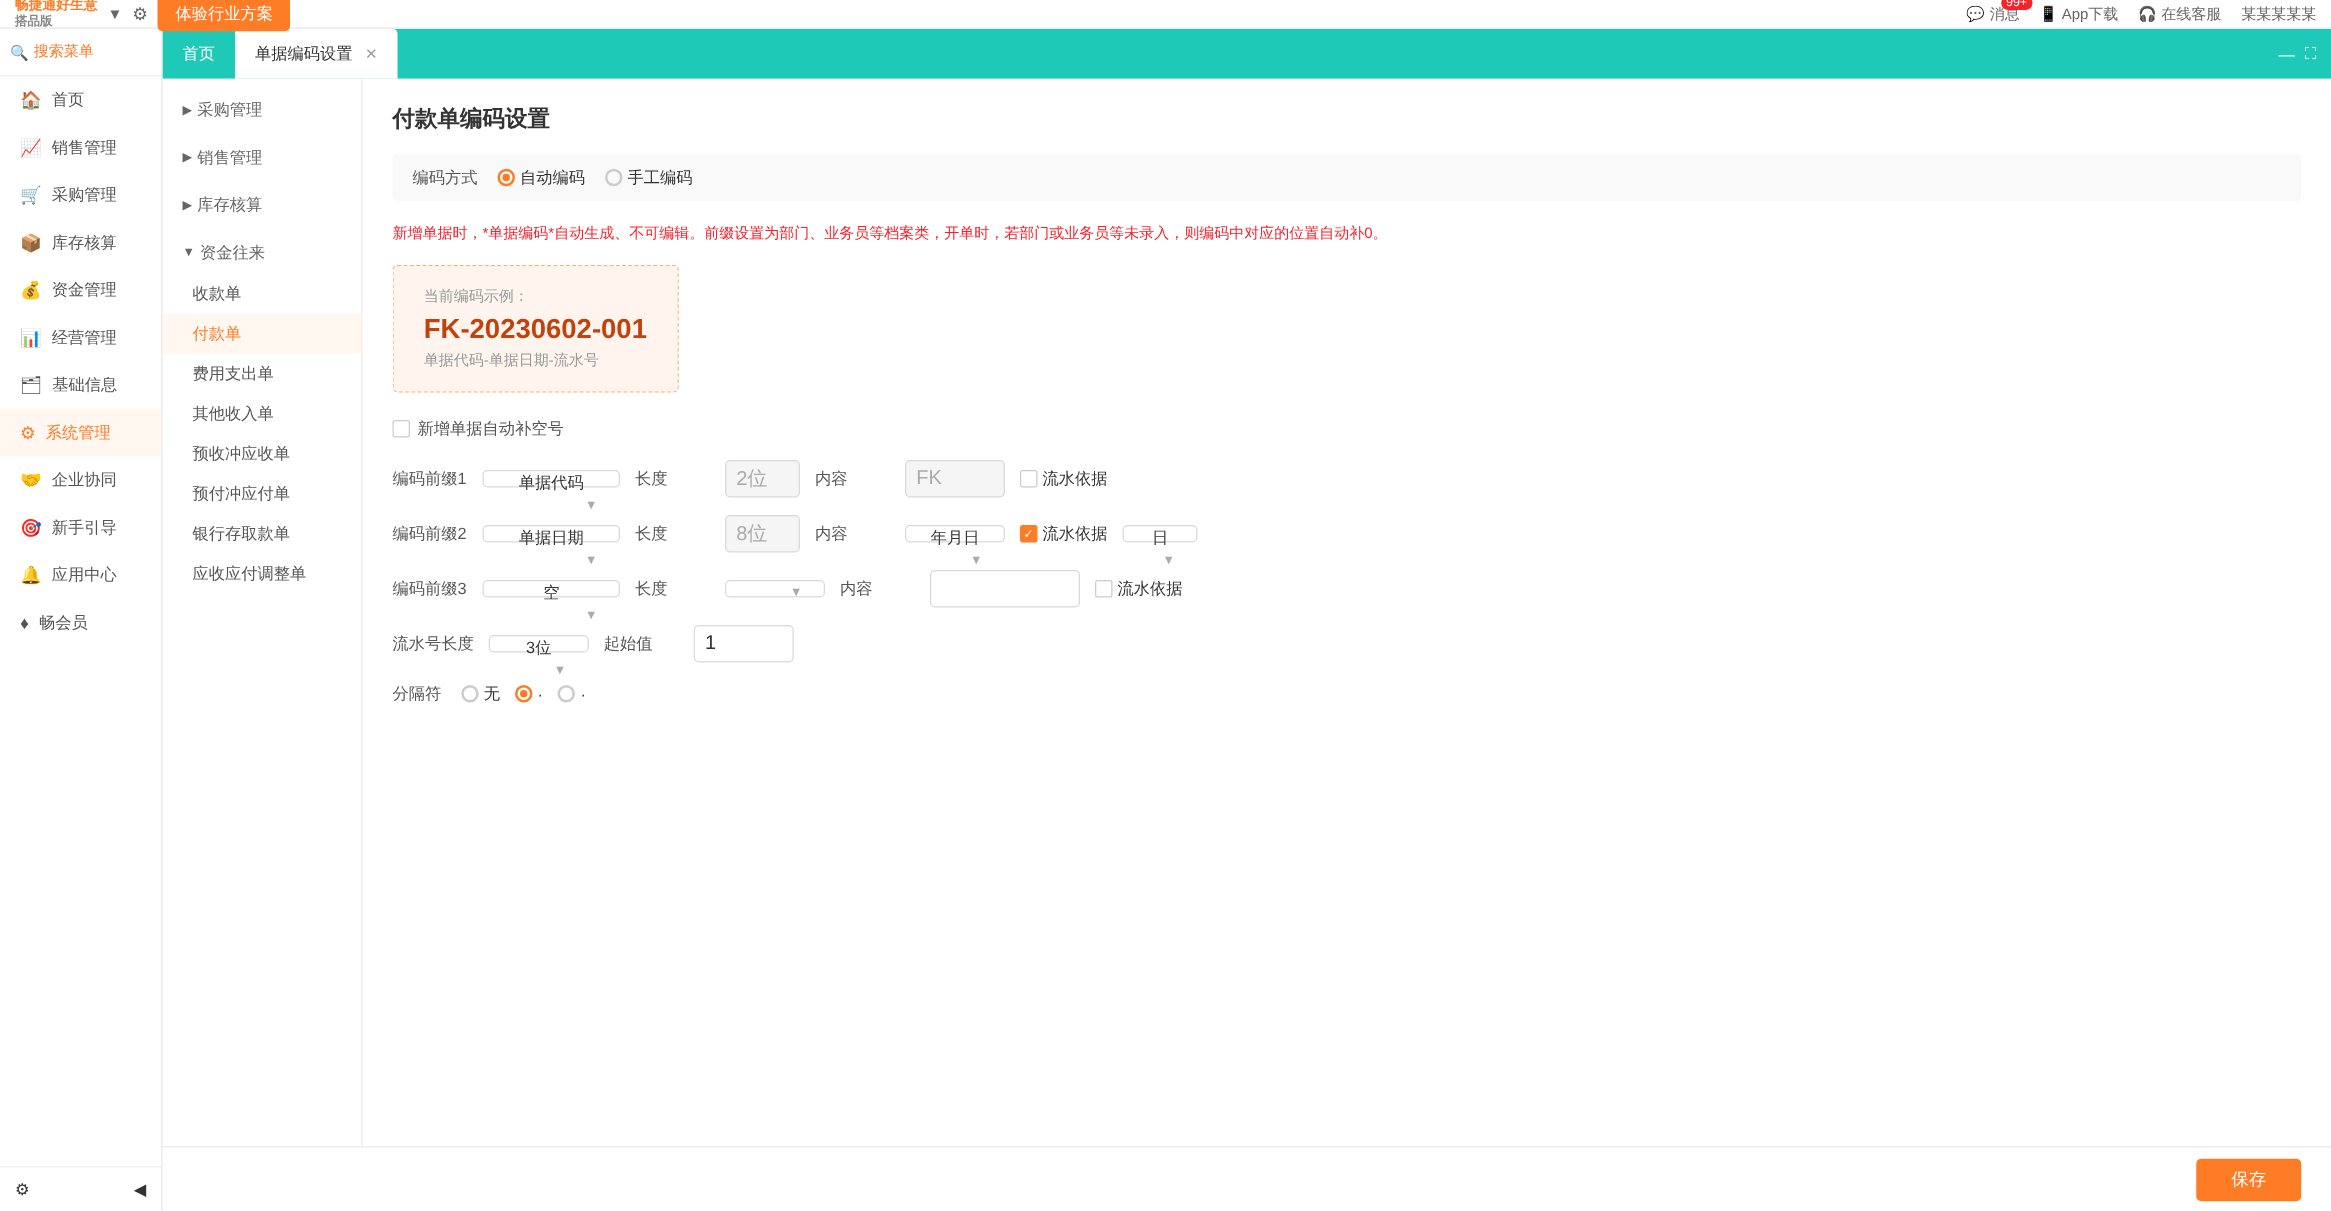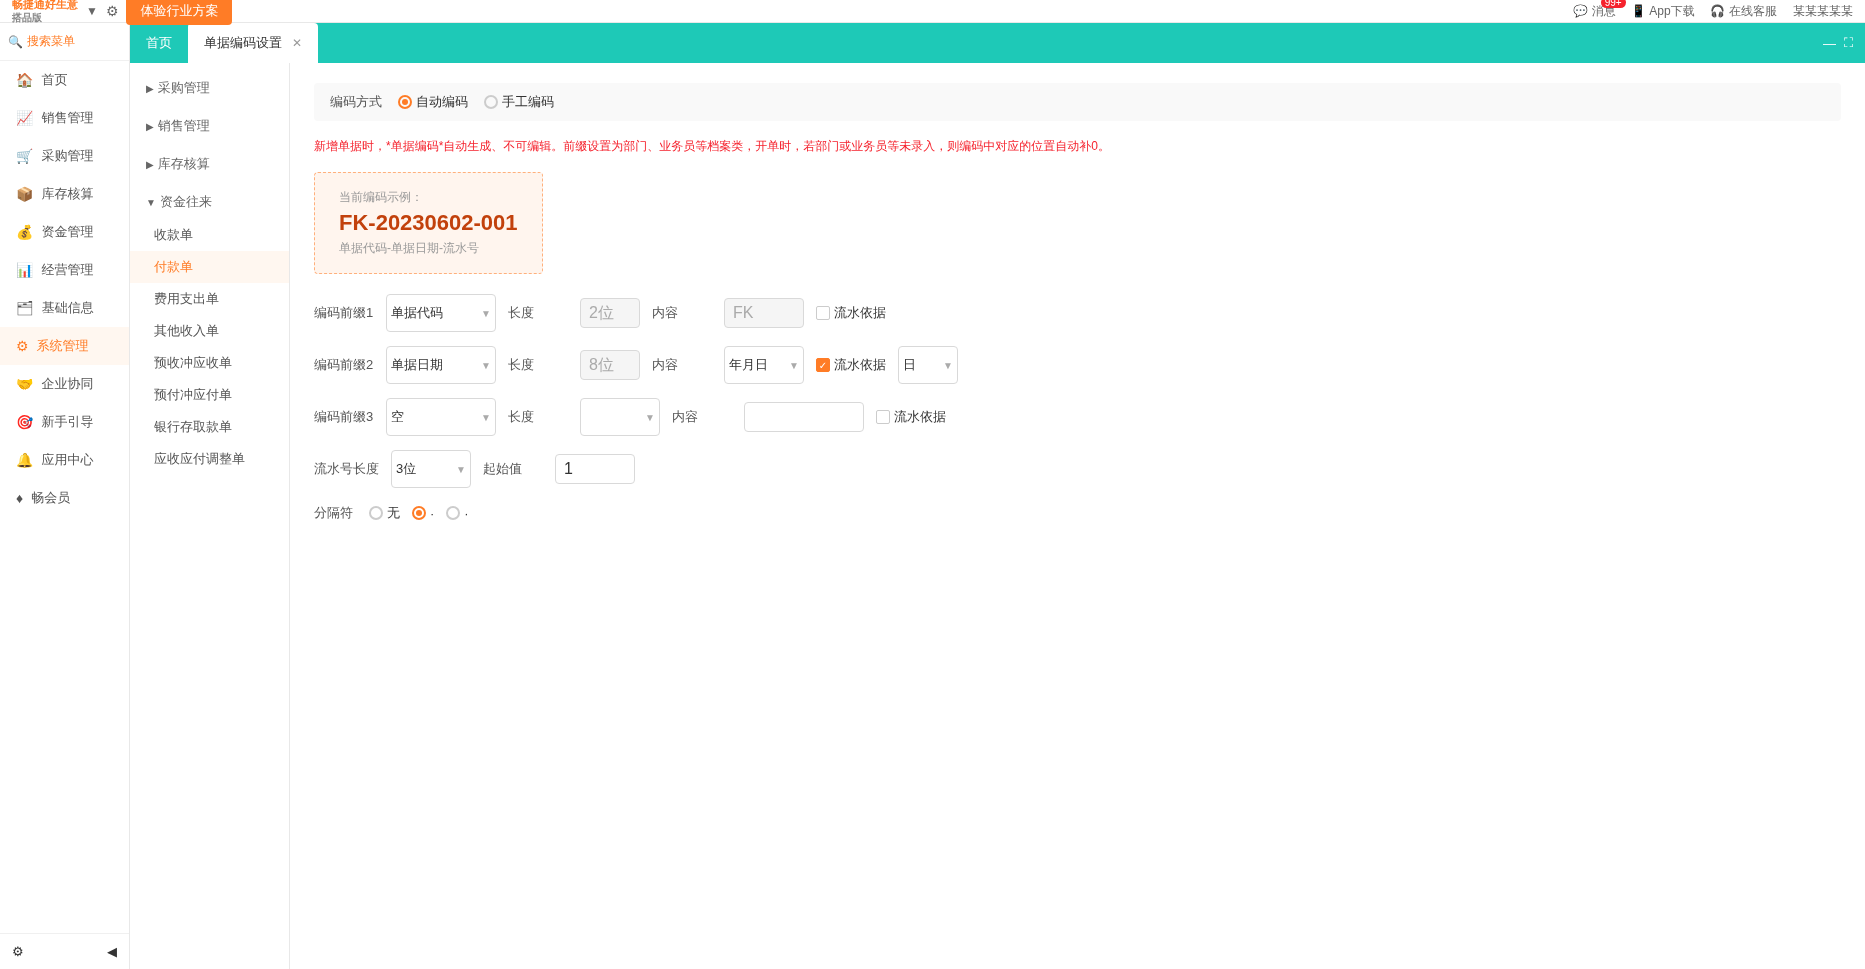--- a/index.html
+++ b/index.html
@@ -71,21 +71,21 @@
     .code-preview-value { font-size: 22px; font-weight: bold; color: #c2410c; }
     .code-preview-sub { font-size: 12px; color: #999; margin-top: 4px; }
 
     
     .checkbox-row { display: flex; align-items: center; gap: 6px; margin-bottom: 16px; font-size: 13px; color: #555; }
     .checkbox-box { width: 14px; height: 14px; border: 1px solid #ccc; border-radius: 2px; display: inline-block; }
 
     
     .form-row { display: flex; align-items: center; gap: 12px; margin-bottom: 14px; flex-wrap: wrap; }
     .form-label { color: #555; font-size: 13px; min-width: 60px; }
-    .form-select { height: 38px; border: 1px solid #d9d9d9; border-radius: 4px; padding: 0 4px; font-size: 13px; display: flex; align-items: center; gap: 4px; cursor: pointer; background: #fff; min-width: 100px; position: relative; }
+    .form-select { height: 14px; border: 1px solid #d9d9d9; border-radius: 4px; padding: 0 17px; font-size: 13px; display: flex; align-items: center; gap: 4px; cursor: pointer; background: #fff; min-width: 100px; position: relative; flex-direction: column; }
     .form-select .arrow-down { margin-left: auto; color: #aaa; font-size: 10px; }
     .form-input { height: 30px; border: 1px solid #d9d9d9; border-radius: 4px; padding: 0 8px; font-size: 16px; background: #fff; min-width: 60px; color: #333; display: flex; align-items: center; }
     .form-input.disabled { background: #f5f5f5; color: #aaa; }
     .checkbox-inline { display: flex; align-items: center; gap: 4px; }
     .checkbox-checked { width: 14px; height: 14px; background: #ff7c26; border: 1px solid #ff7c26; border-radius: 2px; color: #fff; font-size: 10px; display: flex; align-items: center; justify-content: center; }
     .checkbox-unchecked { width: 14px; height: 14px; border: 1px solid #ccc; border-radius: 2px; }
 
     
     .sep-row { display: flex; align-items: center; gap: 16px; margin-top: 16px; }
     .sep-label { font-size: 13px; color: #555; }
@@ -243,20 +243,21 @@
             <div class="sub-sidebar-sub">费用支出单</div>
             <div class="sub-sidebar-sub">其他收入单</div>
             <div class="sub-sidebar-sub">预收冲应收单</div>
             <div class="sub-sidebar-sub">预付冲应付单</div>
             <div class="sub-sidebar-sub">银行存取款单</div>
             <div class="sub-sidebar-sub">应收应付调整单</div>
           </div>
         </div>
 
         <div class="main-panel">
+          <div class="page-title">付款单编码设置</div>
 
           
           <div class="encoding-method">
             <span class="encoding-label">编码方式</span>
             <div class="radio-group">
               <label class="radio-item">
                 <div class="radio-dot checked"></div>
                 <span>自动编码</span>
               </label>
               <label class="radio-item">
@@ -272,20 +273,24 @@
           </div>
 
           
           <div class="code-preview">
             <div class="code-preview-title">当前编码示例：</div>
             <div class="code-preview-value">FK-20230602-001</div>
             <div class="code-preview-sub">单据代码-单据日期-流水号</div>
           </div>
 
           
+          <div class="checkbox-row">
+            <div class="checkbox-box"></div>
+            <span>新增单据自动补空号</span>
+          </div>
 
           
           <div class="form-row">
             <span class="form-label">编码前缀1</span>
             <div class="form-select" style="min-width:110px;">
               <span>单据代码</span>
               <span class="arrow-down">▼</span>
             </div>
             <span class="form-label">长度</span>
             <div class="form-input disabled">
@@ -378,15 +383,18 @@
                 <div class="sep-dot"></div>
                 <span>·</span>
               </label>
             </div>
           </div>
 
         </div>
       </div>
     </div>
 
+    <div class="bottom-bar">
+      <button class="save-btn">保存</button>
+    </div>
 
   </div>
 </div>
 
 </body></html>

